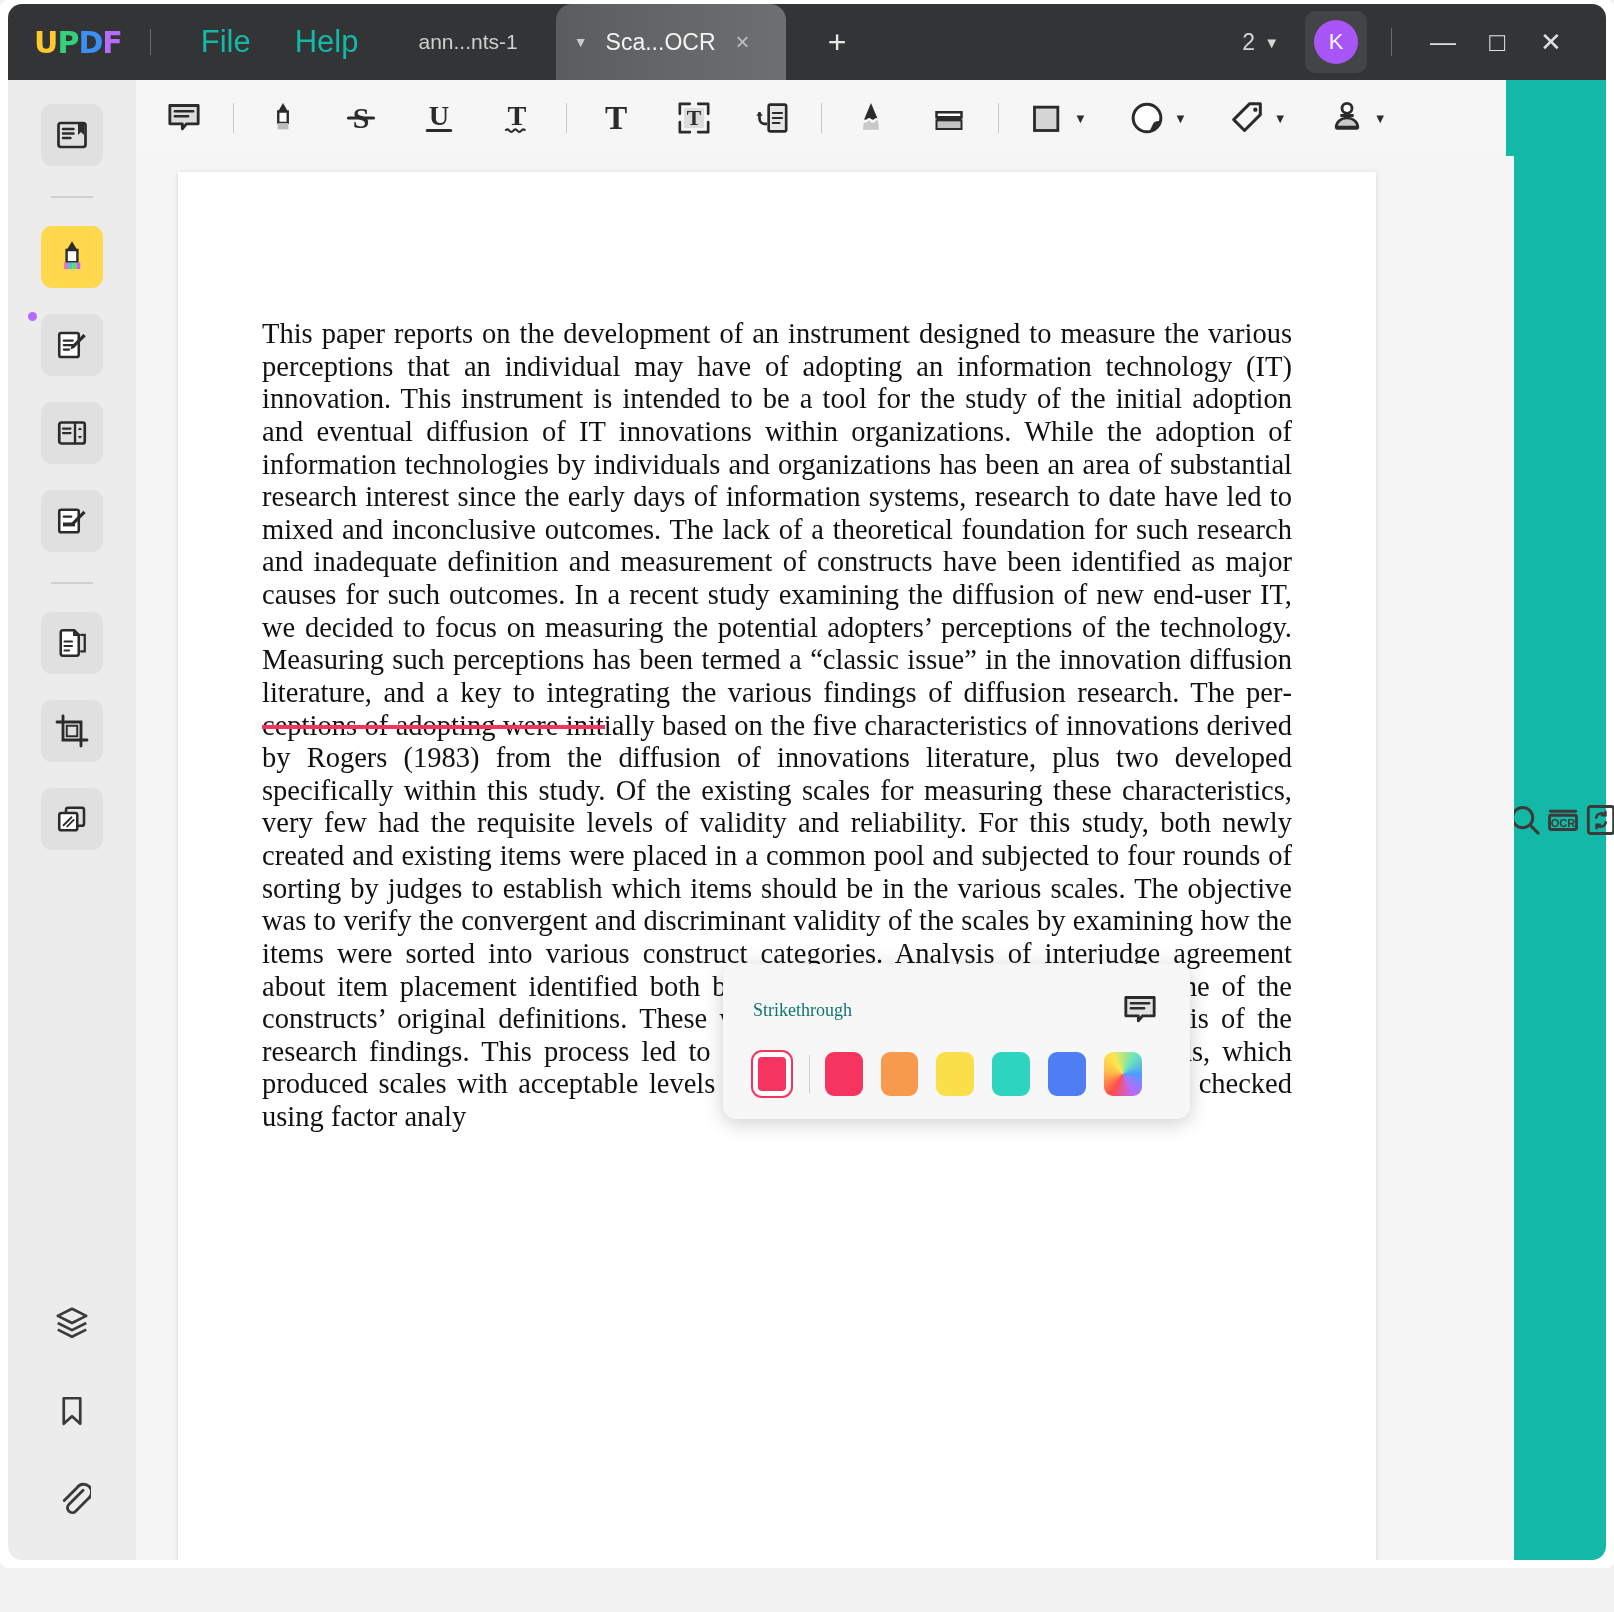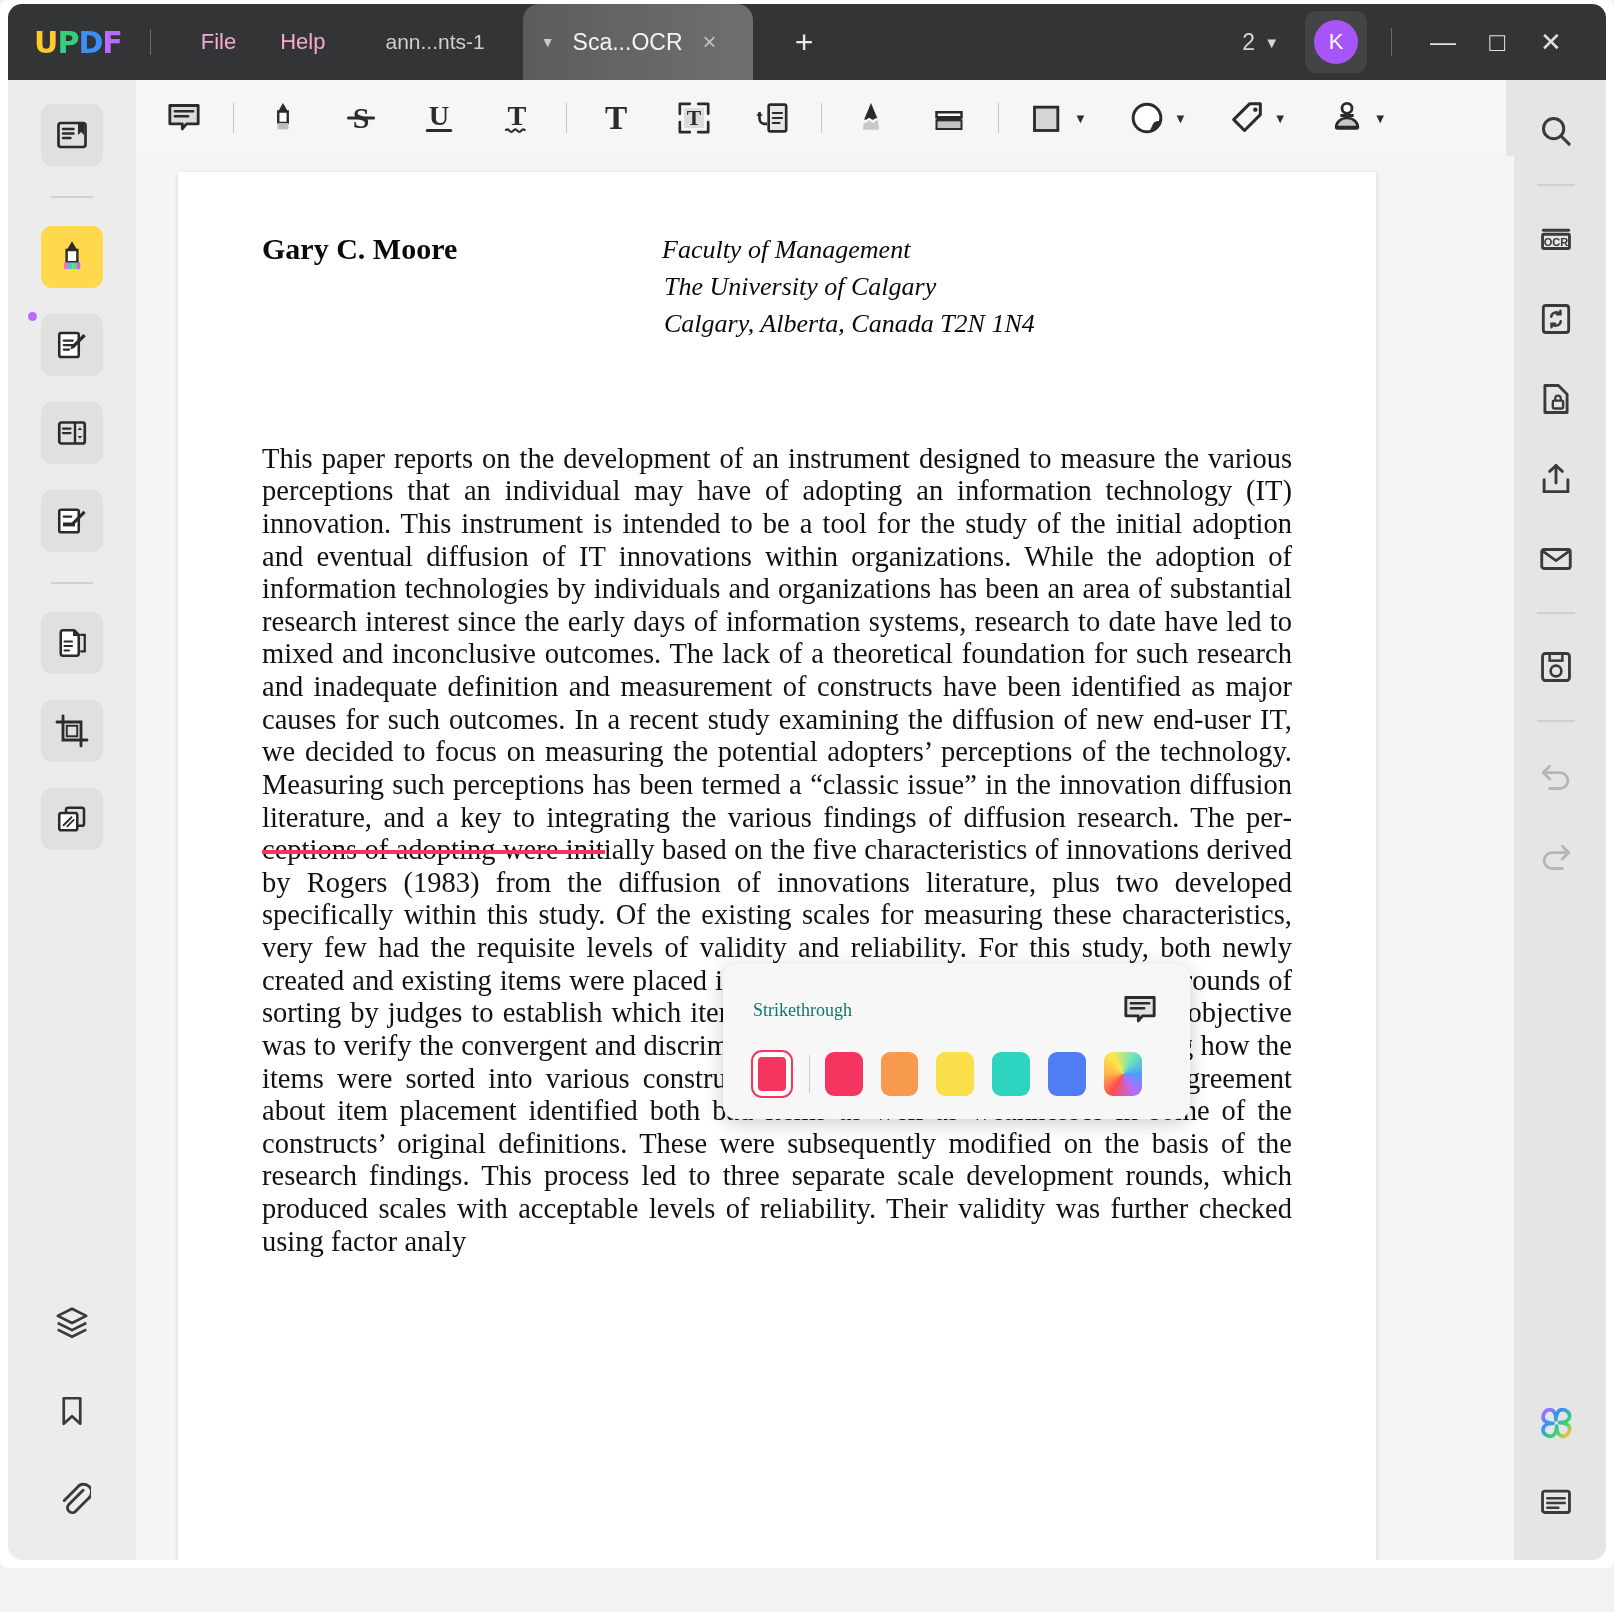--- a/index.html
+++ b/index.html
@@ -26,21 +26,21 @@
   .logo {
     margin-left: 26px; font-size: 30px; font-weight: bold;
     letter-spacing: -1px; font-family: "DejaVu Sans", sans-serif;
   }
   .logo .c1 { color: #FFC82C; }
   .logo .c2 { color: #34D17A; }
   .logo .c3 { color: #3B90F5; }
   .logo .c4 { color: #B76BFB; }
   .tb-sep { width: 1px; height: 26px; background: #6a6b6d; margin: 0 28px; }
   .menu-item {
-    color: #f9a8d4; font-size: 22px; padding: 6px 22px; cursor: default;
+    color: #14b8a6; font-size: 31px; padding: 6px 22px; cursor: default;
   }
   .tab-inactive {
     color: #cfcfcf; font-size: 21px; margin-left: 22px;
     padding: 10px 16px; white-space: nowrap;
   }
   .tab-active {
     margin-left: 22px; height: 76px; min-width: 230px;
     background: linear-gradient(to right, #5b5c5e, #6e6f71);
     border-top-left-radius: 16px; border-top-right-radius: 16px;
     display: flex; align-items: center; padding: 0 18px;
@@ -95,22 +95,22 @@
   .lsb-div { width: 42px; height: 2px; background: #cfcfcf; margin: 4px 0 28px; }
   .lsb-spacer { flex: 1; }
   .dot-handle {
     position: absolute; left: 20px; top: 232px; width: 9px; height: 9px;
     border-radius: 50%; background: #B76BFB;
   }
 
   
   .rsidebar {
     position: absolute; right: 8px; top: 80px; width: 100px; bottom: 8px;
-    background: #e5e5e5; border-bottom-right-radius: 14px;
-    display: flex; flex-direction: column; align-items: center;
+    background: #14b8a6; border-bottom-right-radius: 14px;
+    display: flex; flex-direction: row; align-items: center;
     padding-top: 22px;
   }
   .rsb-btn {
     width: 58px; height: 58px; margin-bottom: 22px;
     display: flex; align-items: center; justify-content: center;
   }
   .rsb-div { width: 38px; height: 2px; background: #cfcfcf; margin: 2px 0 24px; }
   .rsb-spacer { flex: 1; }
 
   
@@ -514,28 +514,20 @@
       <svg width="38" height="38" viewBox="0 0 24 24">
         <rect x="3.5" y="4.5" width="17" height="13.5" rx="1.4" fill="none" stroke="#3a3a3a" stroke-width="1.8"></rect>
         <path d="M6.5 9h11M6.5 12h11M6.5 15h7" stroke="#3a3a3a" stroke-width="1.6" stroke-linecap="round"></path>
       </svg>
     </div>
   </div>
 
   <div class="docarea">
     <div class="page">
 
-      <div class="auth-row">
-        <div class="auth-name">Gary C. Moore</div>
-        <div class="auth-aff">
-          <div>Faculty of Management</div>
-          <div>The University of Calgary</div>
-          <div>Calgary, Alberta, Canada T2N 1N4</div>
-        </div>
-      </div>
 
       <div class="auth-row">
       </div>
 
       <div class="abstract">
         <span>This paper reports on the development of an instrument designed to measure the various perceptions that an individual may have of adopting an informa­tion technology (IT) innovation. This instrument is intended to be a tool for the study of the initial adoption and eventual diffusion of IT innovations within organizations. While the adoption of information technologies by indi­viduals and organizations has been an area of substantial research interest since the early days of information systems, research to date have led to mixed and inconclusive outcomes. The lack of a theoretical foundation for such research and inadequate definition and measurement of constructs have been identified as major causes for such outcomes. In a recent study examin­ing the diffusion of new end-user IT, we decided to focus on measuring the potential adopters’ perceptions of the technology. </span><span class="strike">Measuring such percep­tions has been termed a “classic issue” in the innovation diffusion literature, and a key to integrating the various findings of diffusion research. The per­ceptions of adopting were initially based on the five characteristics of innova­tions derived by Rogers (1983) from the diffusion of innovations literature, plus two developed specifically within this study.</span><span> Of the existing scales for measuring these characteristics, very few had the requisite levels of validity and reliability. For this study, both newly created and existing items were placed in a common pool and subjected to four rounds of sorting by judges to establish which items should be in the various scales. The objective was to verify the convergent and discriminant validity of the scales by examining how the items were sorted into various construct categories. Analysis of inter­judge agreement about item placement identified both bad items as well as weaknesses in some of the constructs’ original definitions. These were subse­quently modified on the basis of the research findings. This process led to three separate scale development rounds, which produced scales with acceptable levels of reliability. Their validity was further checked using factor analy­</span>
       </div>
     </div>
 
     <div class="st-popup">

